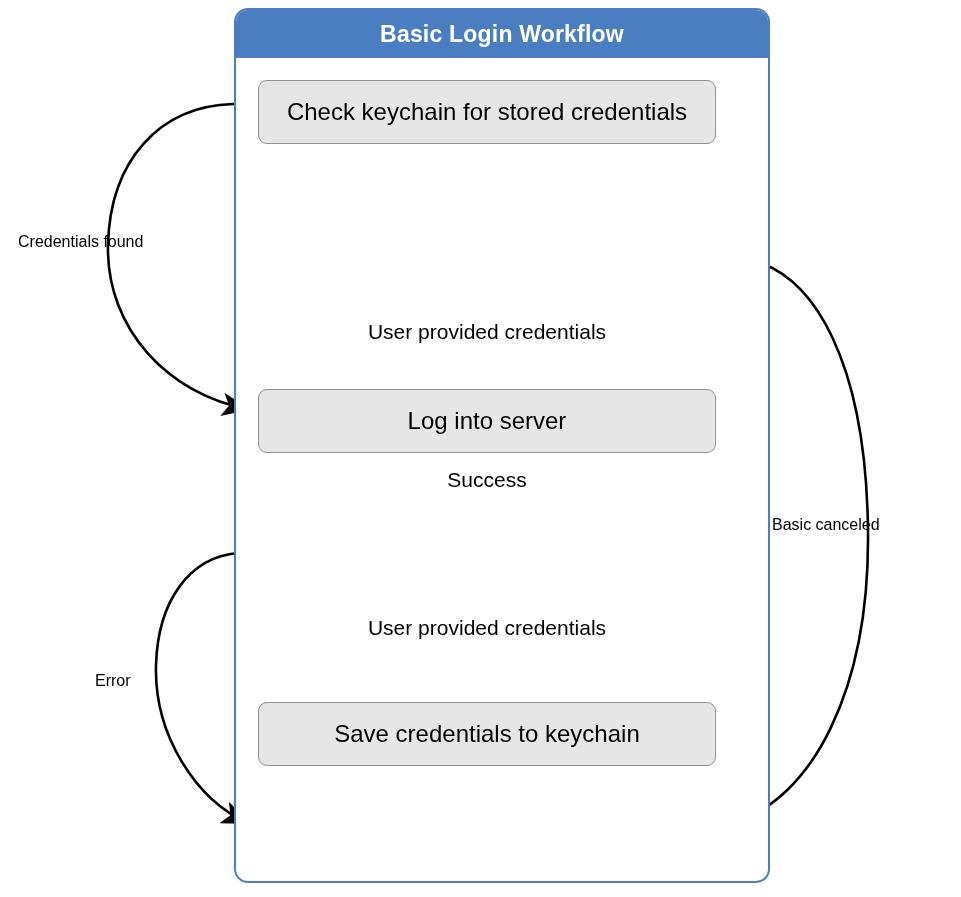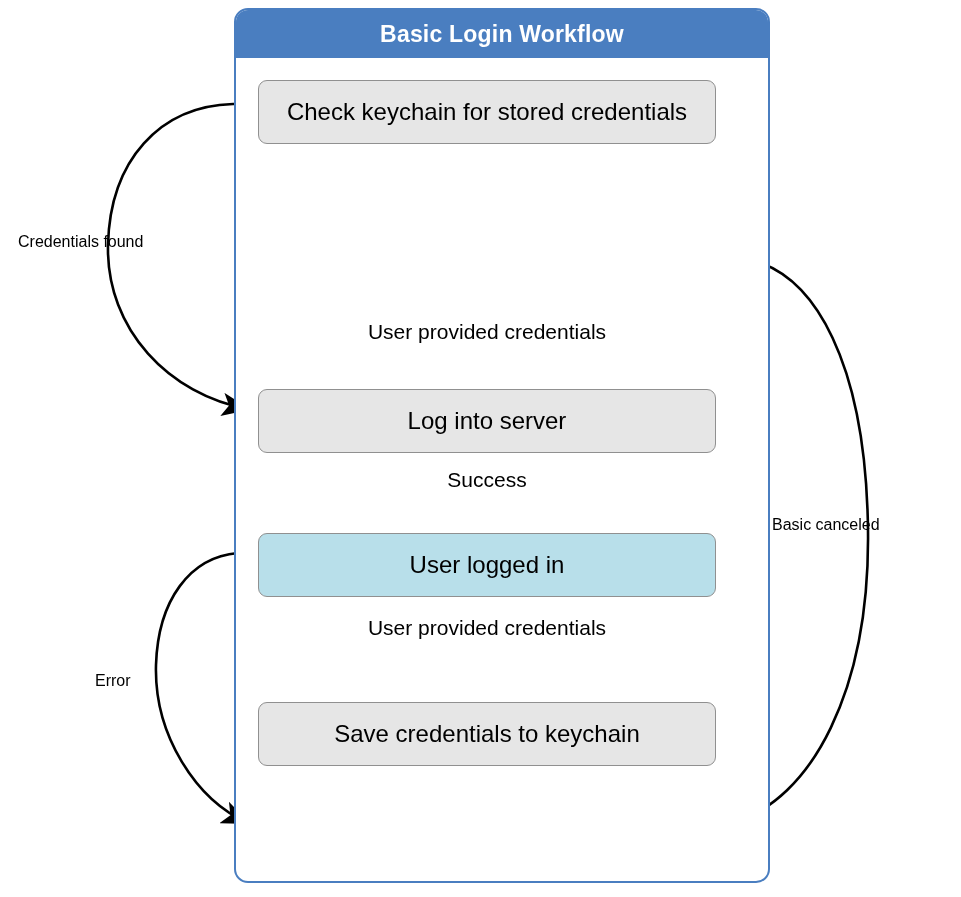--- a/index.html
+++ b/index.html
@@ -143,21 +143,20 @@
                C 870,690 812,800 732,823" fill="none" stroke="#000000" stroke-width="2.6" stroke-linecap="round" marker-end="url(#arrowHeadBlack)"></path>
     </g>
   </svg>
 
   <div class="panel">
     <div class="panel-title">Basic Login Workflow</div>
   </div>
 
   <div class="node gray" style="top:80px;">Check keychain for stored credentials</div>
   <div class="node gray" style="top:389px;">Log into server</div>
-  <div class="node blue" style="top:533px;">User logged in</div>
   <div class="node gray" style="top:702px;">Save credentials to keychain</div>
 
   <div class="edge-label centered" style="top:320px;">User provided credentials</div>
   <div class="edge-label centered" style="top:468px;">Success</div>
   <div class="edge-label centered" style="top:616px;">User provided credentials</div>
 
   <div class="side-label" style="left:18px;  top:233px;">Credentials found</div>
   <div class="side-label" style="left:95px;  top:672px;">Error</div>
   <div class="side-label" style="left:772px; top:516px;">Basic canceled</div>
 

